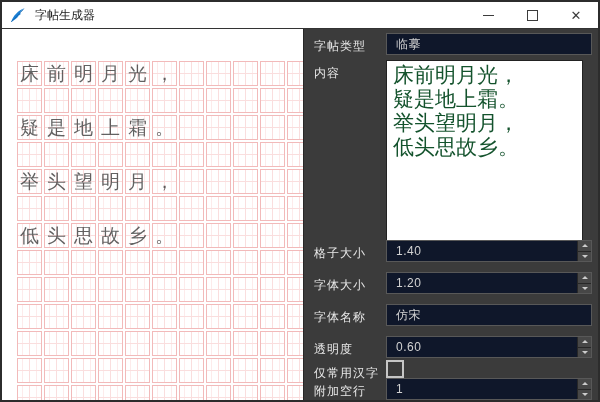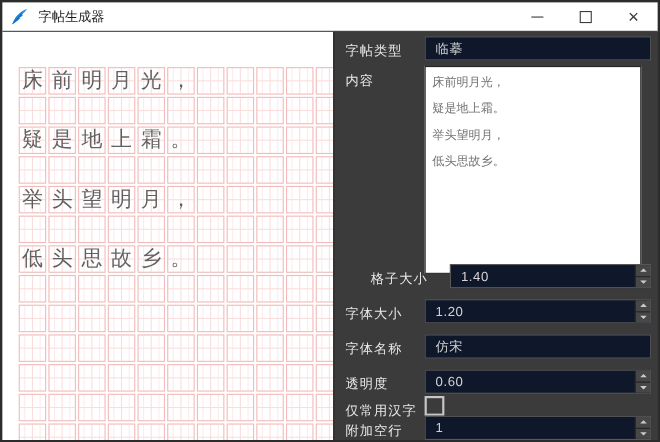--- a/index.html
+++ b/index.html
@@ -35,21 +35,21 @@
   .fctl{position:absolute;left:72px;right:0;top:0;height:22px;box-sizing:border-box;}
   .finput{width:100%;height:100%;box-sizing:border-box;background:#0f172a;border:1px solid #585858;color:#d2d2d2;font-size:12px;padding:0 0 0 9px;font-family:"Liberation Sans",sans-serif;outline:none;letter-spacing:0.5px;}
   .spinwrap{position:relative;width:100%;height:100%;}
   .spinwrap .finput{padding-right:16px;}
   .spinbtns{position:absolute;right:1px;top:1px;bottom:1px;width:13px;display:flex;flex-direction:column;border-left:1px solid #282828;}
   .spinbtn{flex:1;background:#474747;display:flex;align-items:center;justify-content:center;cursor:default;}
   .spinbtn + .spinbtn{border-top:1px solid #282828;}
   .arr{width:0;height:0;border-left:3px solid transparent;border-right:3px solid transparent;display:block;}
   .arr.up{border-bottom:3px solid #cccccc;}
   .arr.down{border-top:3px solid #cccccc;}
-  .ftextarea{position:absolute;left:72px;right:9px;top:0;bottom:0;background:#ffffff;border:1px solid #222222;color:#737373;font-family:"Liberation Serif","DejaVu Serif",serif;font-size:11px;line-height:24px;padding:2px 6px;box-sizing:border-box;resize:none;outline:none;}
+  .ftextarea{position:absolute;left:72px;right:9px;top:0;bottom:0;background:#ffffff;border:1px solid #222222;color:#14532d;font-family:"Liberation Serif","DejaVu Serif",serif;font-size:21px;line-height:24px;padding:2px 6px;box-sizing:border-box;resize:none;outline:none;}
   .checkbox{position:absolute;left:72px;top:0;width:14px;height:14px;border:2px solid #c6c6c6;background:#3b3b3b;}
 </style>
 </head>
 <body>
 
 <div class="window">
 
   <div class="titlebar">
     <svg class="app-icon" viewBox="0 0 16 16">
       <path d="M1.2 15 C 2.8 9.2, 8.2 3.2, 15 1 C 11.6 3.2, 10.4 4.8, 9.6 6.6 L 11.2 6.4 C 9.4 8.2, 8.4 8.8, 7.2 9.3 L 8.6 9.3 C 6.2 11.8, 3.8 13.6, 1.2 15 Z" fill="#1b7fd4"></path>
@@ -299,21 +299,21 @@
     </div>
 
     <div class="frow" style="top:31px;height:189px;">
       <span class="flabel">内容</span>
       <textarea class="ftextarea" spellcheck="false" style="">床前明月光，
 疑是地上霜。
 举头望明月，
 低头思故乡。</textarea>
     </div>
 
-    <div class="frow" style="top:211px;margin-left:23px;">
+    <div class="frow" style="top:211px;">
       <span class="flabel">格子大小</span>
       <div class="fctl">
           <div class="spinwrap">
         <input class="finput" value="1.40" style="">
         <div class="spinbtns">
           <div class="spinbtn">
                 <i class="arr up"></i>
               </div>
           <div class="spinbtn">
                 <i class="arr down"></i>

